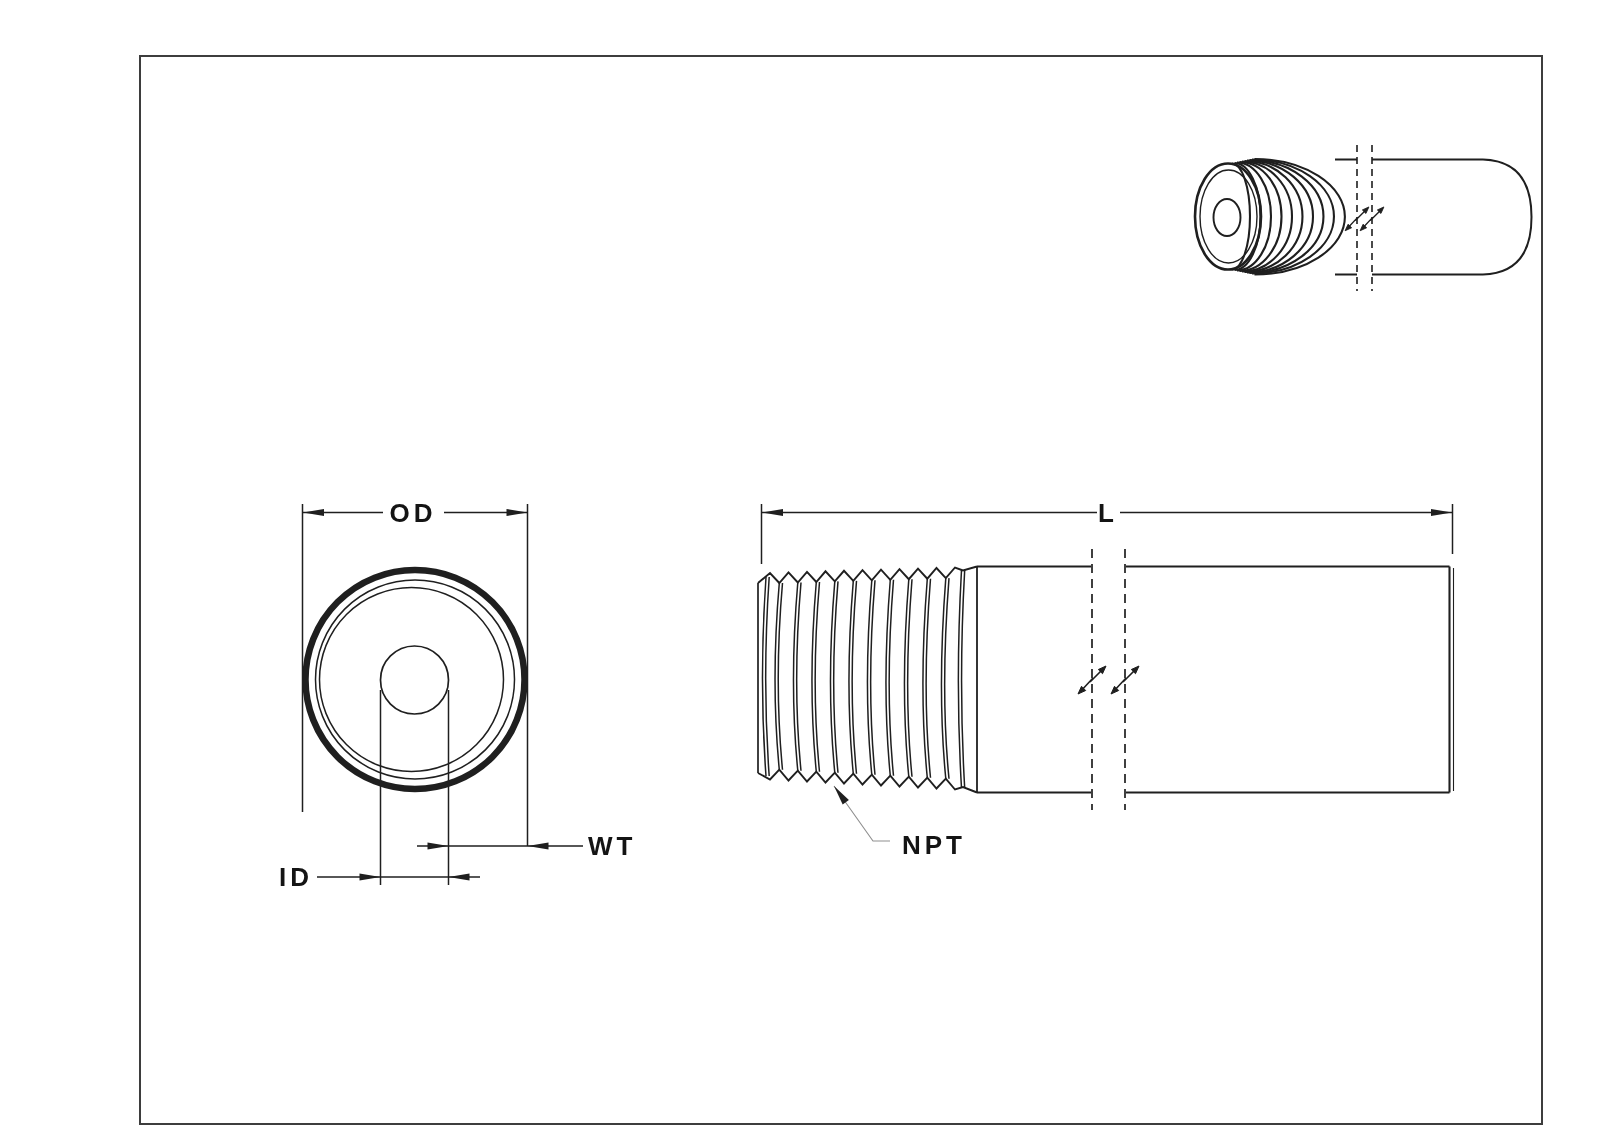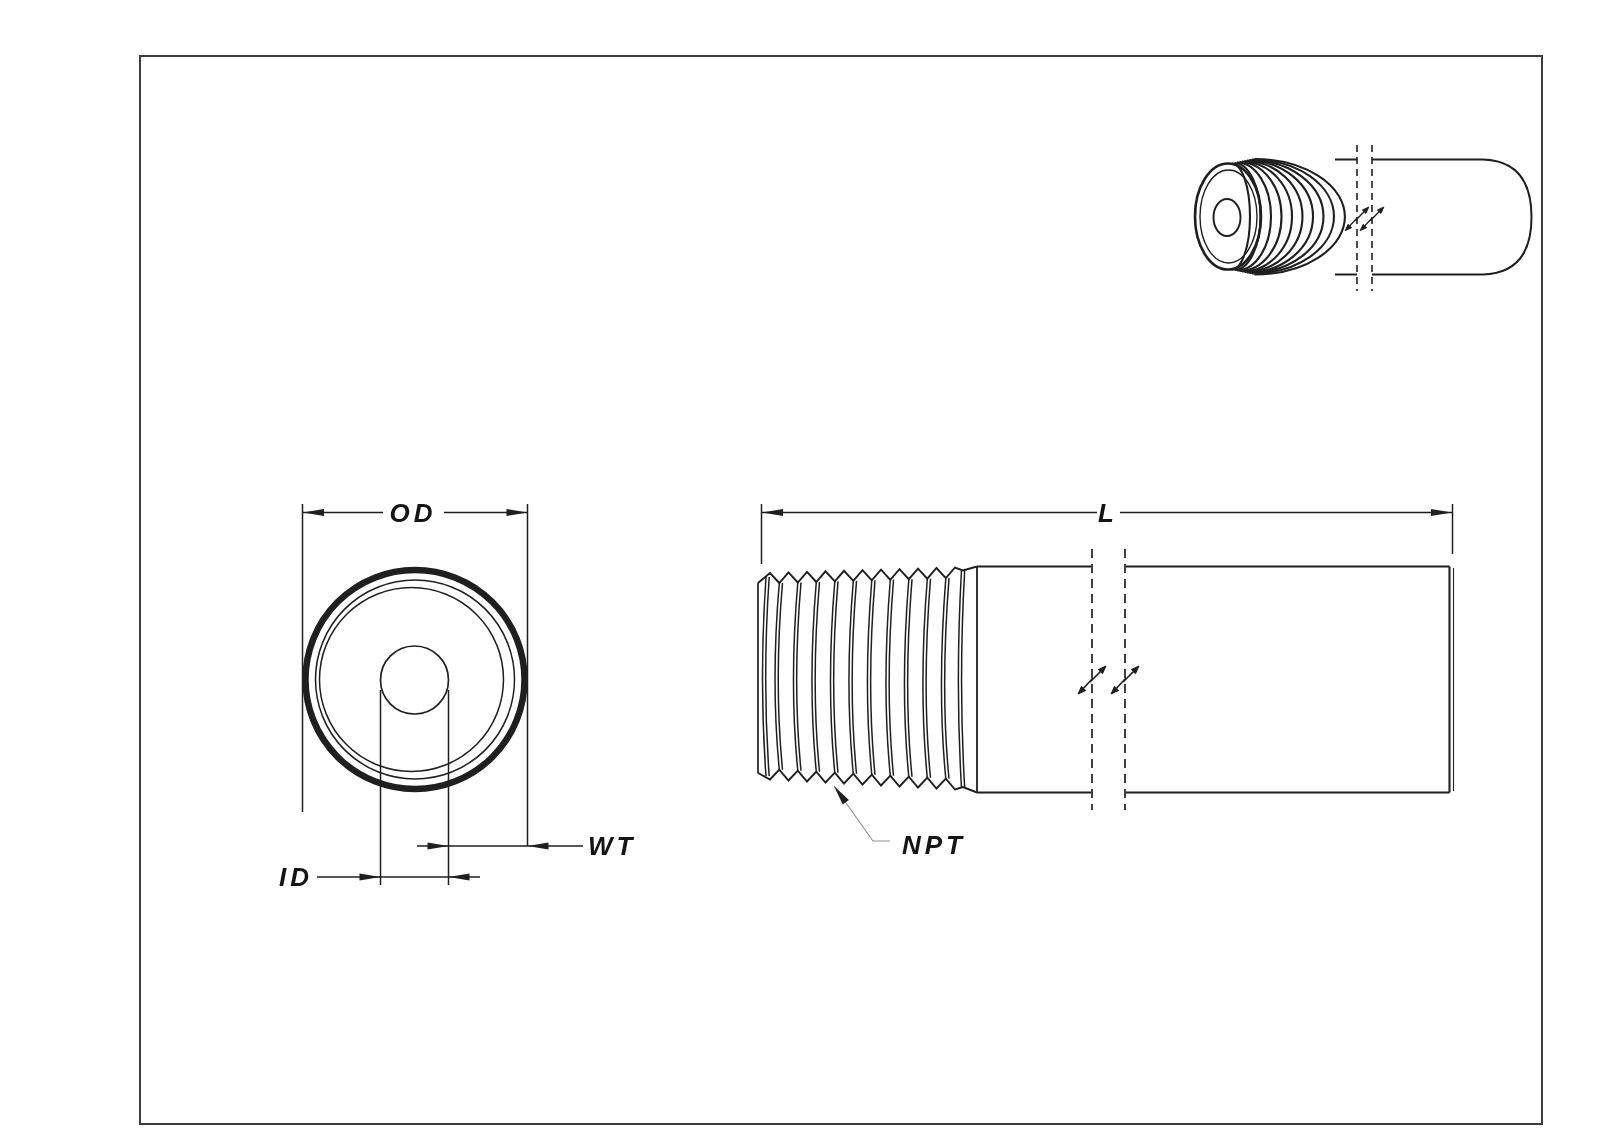--- a/index.html
+++ b/index.html
@@ -9,21 +9,20 @@
     width: 1600px;
     height: 1131px;
     font-family: "Liberation Sans", sans-serif;
   }
   .stage {
     position: relative;
     width: 1600px;
     height: 1131px;
     background: #ffffff;
     overflow: hidden;
-    font-style: italic;
   }
   svg { display: block; }
   .dim-text {
     font-family: "Liberation Sans", "DejaVu Sans", sans-serif;
     font-weight: 700;
     font-size: 26px;
     letter-spacing: 4px;
     fill: #141414;
   }
 </style>

